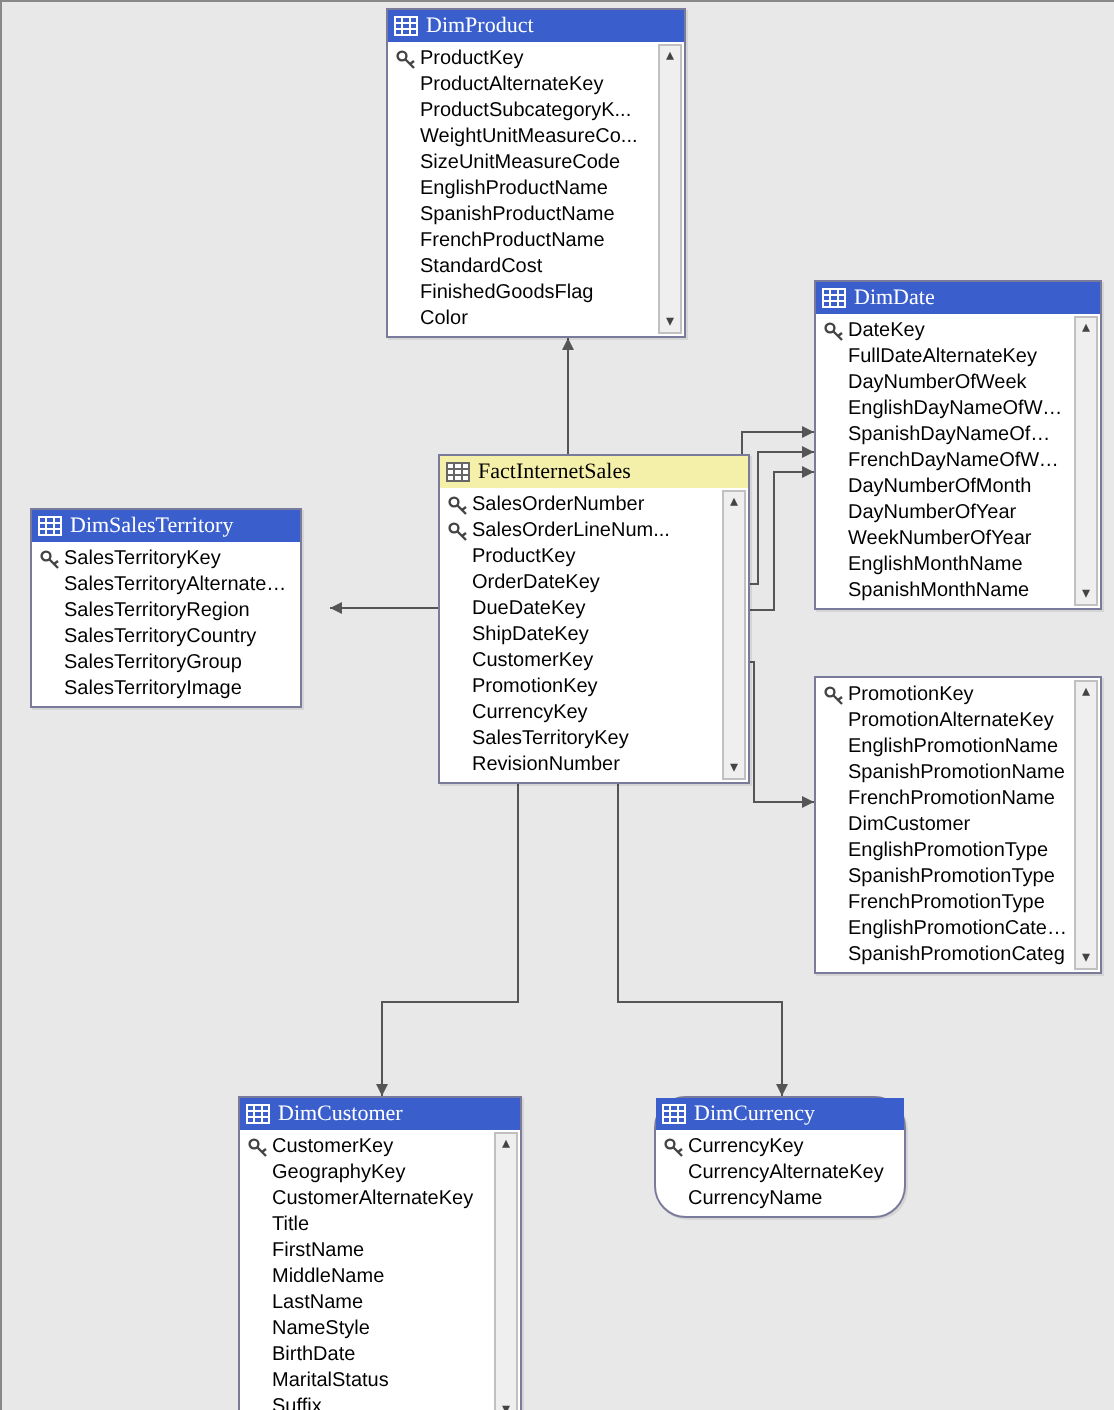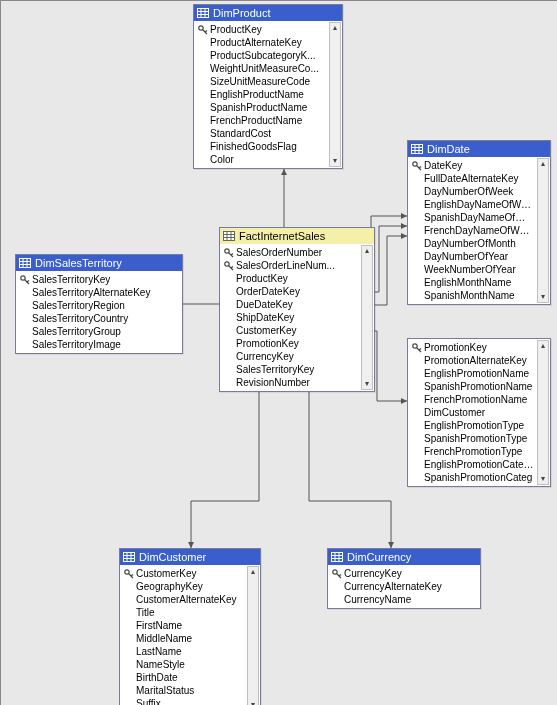--- a/index.html
+++ b/index.html
@@ -31,20 +31,21 @@
   }
   .entity-header {
     display: flex;
     align-items: center;
     height: 16px;
     padding: 0 3px;
     color: #fff;
     font-weight: normal;
     font-size: 11px;
     gap: 4px;
+    font-family: Liberation Serif, serif;
   }
   .entity-header.blue { background: #3a5fcd; }
   .entity-header.yellow { background: #f5f0a9; color: #000; }
   .grid-icon {
     width: 12px; height: 10px;
     position: relative;
     flex: 0 0 auto;
   }
   .grid-icon svg { display:block; }
   .entity-body {
@@ -246,21 +247,21 @@
           <div class="field-row">EnglishMonthName</div>
           <div class="field-row">SpanishMonthName</div>
         </div>
       <div class="scroll">
          <div class="arrow">▴</div>
          <div class="thumb"></div>
          <div class="arrow">▾</div>
        </div>
     </div>
     </div>
-  <div class="entity" id="ent-dimSalesTerritory" style="left: 14px; top: 253px; width: 168px;">
+  <div class="entity" id="ent-dimSalesTerritory" style="left: 14px; top: 253px; width: 136px;">
     <div class="entity-header blue">
       <span class="grid-icon">
           <svg width="12" height="10" viewBox="0 0 12 10">
     <rect x="0.5" y="0.5" width="11" height="9" fill="none" stroke="#fff"></rect>
     <line x1="0.5" y1="3.5" x2="11.5" y2="3.5" stroke="#fff"></line>
     <line x1="0.5" y1="6.5" x2="11.5" y2="6.5" stroke="#fff"></line>
     <line x1="4" y1="0.5" x2="4" y2="9.5" stroke="#fff"></line>
     <line x1="8" y1="0.5" x2="8" y2="9.5" stroke="#fff"></line>
   </svg>
         </span>
@@ -438,21 +439,21 @@
           <div class="field-row">MaritalStatus</div>
           <div class="field-row">Suffix</div>
         </div>
       <div class="scroll">
          <div class="arrow">▴</div>
          <div class="thumb"></div>
          <div class="arrow">▾</div>
        </div>
     </div>
     </div>
-  <div class="entity" id="ent-dimCurrency" style="left: 326px; top: 547px; width: 154px;">
+  <div class="entity" id="ent-dimCurrency" style="left: 326px; top: 547px; width: 126px; border-radius: 16px;">
     <div class="entity-header blue">
       <span class="grid-icon">
           <svg width="12" height="10" viewBox="0 0 12 10">
     <rect x="0.5" y="0.5" width="11" height="9" fill="none" stroke="#fff"></rect>
     <line x1="0.5" y1="3.5" x2="11.5" y2="3.5" stroke="#fff"></line>
     <line x1="0.5" y1="6.5" x2="11.5" y2="6.5" stroke="#fff"></line>
     <line x1="4" y1="0.5" x2="4" y2="9.5" stroke="#fff"></line>
     <line x1="8" y1="0.5" x2="8" y2="9.5" stroke="#fff"></line>
   </svg>
         </span>

